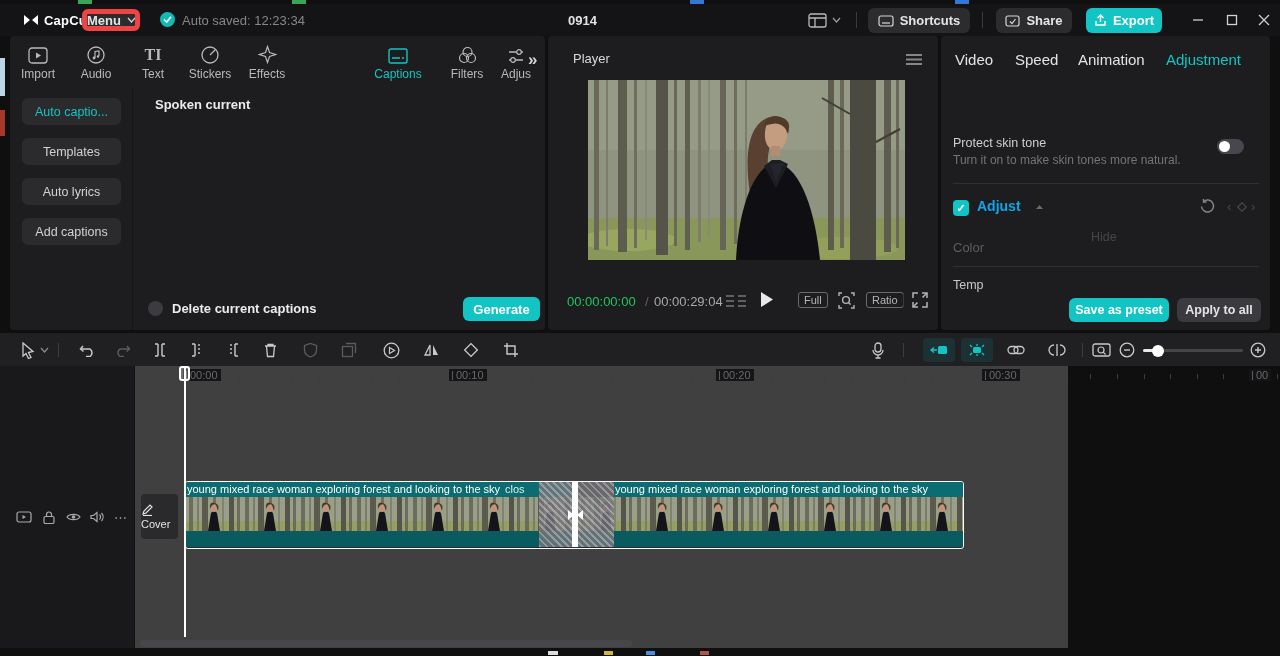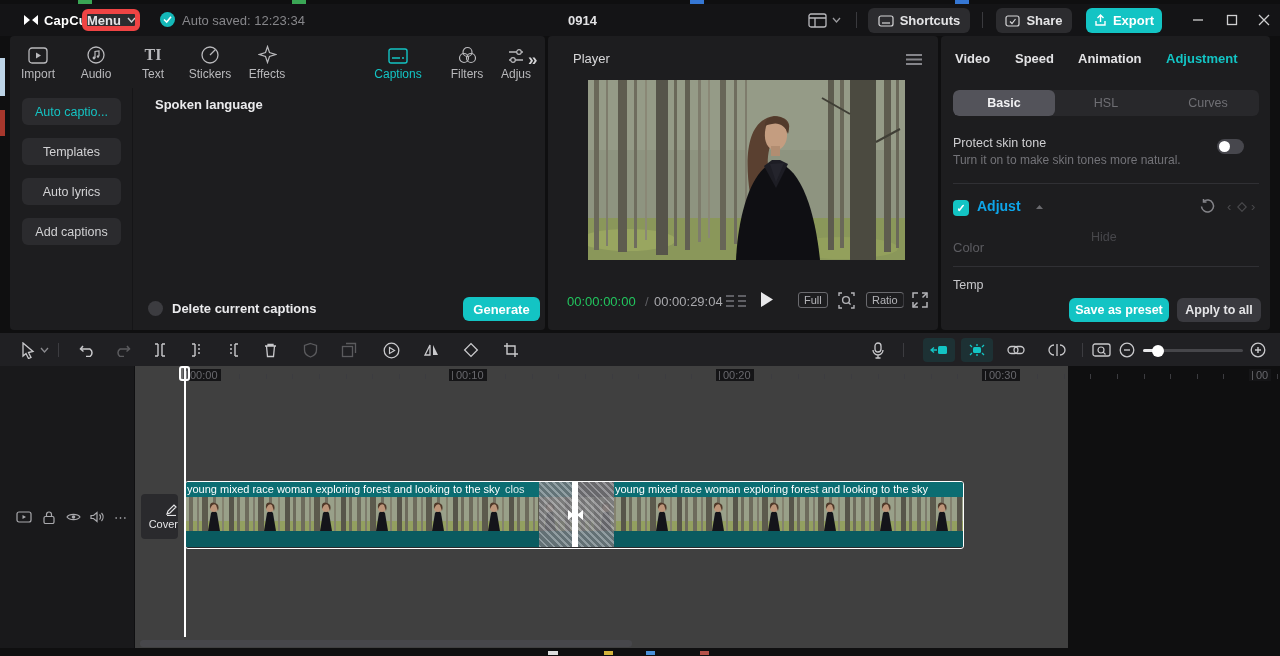--- a/index.html
+++ b/index.html
@@ -31,41 +31,41 @@
   
   .heading{font-weight:bold;font-size:13px;color:#ebebed}
   .select{position:absolute;background:#242427;border-radius:4px;display:flex;align-items:center;font-size:13px;color:#dcdcde;padding:0 12px}
   .gen{position:absolute;background:#13c4c4;border-radius:6px;color:#fff;font-weight:bold;font-size:13px;display:flex;align-items:center;justify-content:center}
   .cb-circle{position:absolute;width:15px;height:15px;border-radius:50%;background:#3c3c40}
   
   .pcontrol{position:absolute;font-size:13px;color:#9a9a9e}
   .tc-cur{color:#22c55e}
   .boxed{border:1px solid #6a6a6e;border-radius:3px;color:#b4b4b8;font-size:11px;padding:1px 5px}
   
-  .itab{position:absolute;top:15px;font-size:13px;font-weight:bold;color:#e3e3e5}
+  .itab{position:absolute;top:15px;font-size:15px;font-weight:normal;color:#e3e3e5}
   .itab.active{color:#13c4c4}
   .seg{position:absolute;display:flex;background:#28282b;border-radius:6px;overflow:hidden}
   .seg div{flex:1;display:flex;align-items:center;justify-content:center;font-size:12.5px;color:#6f6f74}
   .seg .on{background:#53535a;border-radius:6px;color:#f2f2f4;font-weight:bold}
   .toggle{position:absolute;width:27px;height:15px;border-radius:8px;background:#47474d}
   .toggle .knob{position:absolute;left:2px;top:2px;width:11px;height:11px;border-radius:50%;background:#fff}
   .chk{position:absolute;width:16px;height:16px;border-radius:4px;background:#13c4c4;color:#fff;font-size:11px;font-weight:bold;display:flex;align-items:center;justify-content:center}
   .hr{position:absolute;height:1px;background:#303034}
   
   .tltb{position:absolute;left:0;top:333px;width:1280px;height:33px;background:#202023}
   .ticon{position:absolute;top:338px;width:24px;height:24px;display:flex;align-items:center;justify-content:center}
   .tsep{position:absolute;top:343px;width:1px;height:14px;background:#3c3c40}
   .tbtn-teal{position:absolute;top:338px;width:32px;height:24px;border-radius:4px;background:#1d3134;display:flex;align-items:center;justify-content:center}
   
   .tl{position:absolute;left:0;top:366px;width:1068px;height:282px;background:#404040}
   .rlabel{position:absolute;top:3px;font-size:11px;color:#68686d;display:flex;align-items:center;gap:3px;background:#151517;padding:0 3px}
   .rlabel i{display:block;width:1px;height:9px;background:#5a5a5e}
   .ticks{position:absolute;top:8px;height:5px;background:repeating-linear-gradient(90deg,#3c3c40 0 1px,transparent 1px 26.6px)}
   .thicon{position:absolute;top:142px;width:18px;height:18px;display:flex;align-items:center;justify-content:center}
-  .cover{position:absolute;left:141px;top:128px;width:37px;height:45px;background:#2a2a2d;border-radius:4px;display:flex;flex-direction:column;align-items:flex-end;justify-content:center;gap:2px;color:#e4e4e6;font-size:11px}
+  .cover{position:absolute;left:141px;top:128px;width:37px;height:45px;background:#2a2a2d;border-radius:4px;display:flex;flex-direction:column;align-items:flex-start;justify-content:center;gap:2px;color:#e4e4e6;font-size:11px}
   .clipgroup{position:absolute;left:185px;top:115px;width:779px;height:68px;border:1.5px solid #fff;border-radius:3px;overflow:hidden;background:#2a2a2c}
   .clip{position:absolute;top:0;height:65px}
   .capbar{position:absolute;top:0;height:15px;background:#0b6d72;color:#fff;font-size:11px;line-height:15px;white-space:nowrap;overflow:hidden;padding-left:1px}
   .capbar .tail{opacity:.85;margin-left:5px}
   .audiobar{position:absolute;top:49px;height:16px;background:#0a5b60}
   .hatch{position:absolute;top:0;height:65px;background-color:rgba(128,128,132,.78);background-image:repeating-linear-gradient(45deg,rgba(225,225,230,.35) 0 2px,rgba(90,90,95,.25) 2px 5px);z-index:2}
   .wbar{position:absolute;top:0;height:65px;width:6px;background:#fff;z-index:3}
   .transicon{position:absolute;z-index:4}
   .playhead-line{position:absolute;left:184px;top:0;width:2px;height:271px;background:#fff;z-index:9}
   .playhead-head{position:absolute;left:179px;top:0;width:11px;height:15px;border:2px solid #fff;border-radius:3px;background:rgba(255,255,255,.25);z-index:10}
@@ -241,21 +241,21 @@
     <div class="sbtn" style="top:102px">
         <span>Templates</span>
       </div>
     <div class="sbtn" style="top:142px">
         <span>Auto lyrics</span>
       </div>
     <div class="sbtn" style="top:182px">
         <span>Add captions</span>
       </div>
 
-    <div class="abs heading" style="left:145px;top:61px">Spoken language</div>
+    <div class="abs heading" style="left:145px;top:61px">Spoken current</div>
     <div class="cb-circle" style="left:138px;top:265px"></div>
     <div class="abs heading" style="left:162px;top:265px">Delete current captions</div>
     <div class="gen" style="left:453px;top:261px;width:77px;height:24px">
         <span>Generate</span>
       </div>
   </div>
 
   <div class="panel" style="left:548px;top:36px;width:390px;height:294px">
     <div class="abs" style="left:25px;top:15px;font-size:13px;color:#d8d8da">Player</div>
     <div class="abs" style="left:357px;top:17px">
@@ -336,25 +336,20 @@
         </svg>
       </div>
   </div>
 
   <div class="panel" style="left:941px;top:36px;width:329px;height:294px">
     <div class="itab" style="left:14px">Video</div>
     <div class="itab" style="left:74px">Speed</div>
     <div class="itab" style="left:137px">Animation</div>
     <div class="itab active" style="left:225px">Adjustment</div>
 
-    <div class="seg" style="left:12px;top:54px;width:306px;height:26px">
-      <div class="on">Basic</div>
-      <div>HSL</div>
-      <div>Curves</div>
-    </div>
 
     <div class="abs" style="left:12px;top:100px;font-size:12.5px;color:#cfcfd2">Protect skin tone</div>
     <div class="abs" style="left:12px;top:117px;font-size:12px;color:#737378">Turn it on to make skin tones more natural.</div>
     <div class="toggle" style="left:276px;top:103px">
         <div class="knob"></div>
       </div>
 
     <div class="hr" style="left:12px;top:147px;width:306px"></div>
 
     <div class="chk" style="left:12px;top:164px">✓</div>

